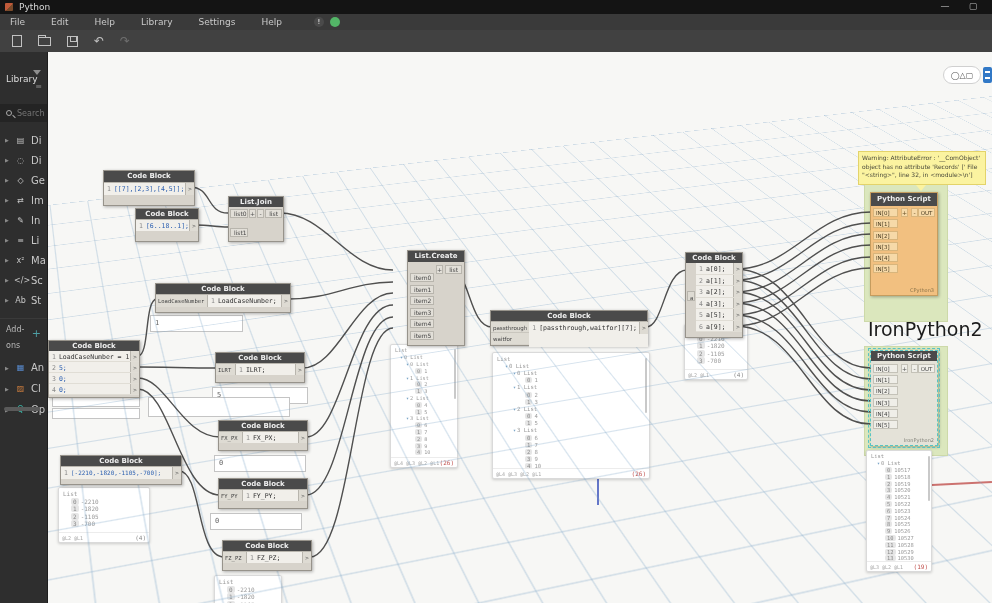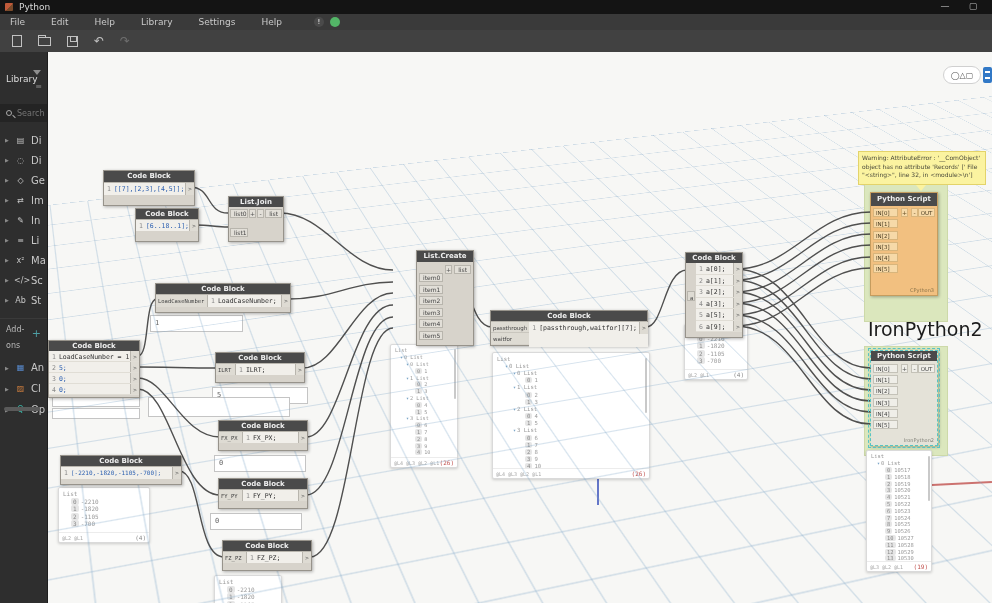--- a/index.html
+++ b/index.html
@@ -634,21 +634,21 @@
   <div class="nh">Code Block</div>
   <div class="crow mono" style="height:12px">
       <span class="inchip" style="width:24px">FZ_PZ</span>
       <span class="ln">1</span>
       <span class="cd">FZ_PZ;</span>
       <span class="op">&gt;</span>
     </div>
   <div class="nfoot"></div>
 </div>
 
-<div class="node layer-nodes" style="left:416px;top:250px;width:58px;height:96px">
+<div class="node layer-nodes" style="left:407px;top:250px;width:58px;height:96px">
   <div class="nh tall">List.Create</div>
   <div style="padding:3px 2px 0 2px">
 
   <div style="height:11.6px"><span class="pchip" style="width:24px;display:inline-block">item0</span></div>
       <div style="height:11.6px"><span class="pchip" style="width:24px;display:inline-block">item1</span></div>
       <div style="height:11.6px"><span class="pchip" style="width:24px;display:inline-block">item2</span></div>
       <div style="height:11.6px"><span class="pchip" style="width:24px;display:inline-block">item3</span></div>
       <div style="height:11.6px"><span class="pchip" style="width:24px;display:inline-block">item4</span></div>
       <div style="height:11.6px"><span class="pchip" style="width:24px;display:inline-block">item5</span></div>
     </div>

